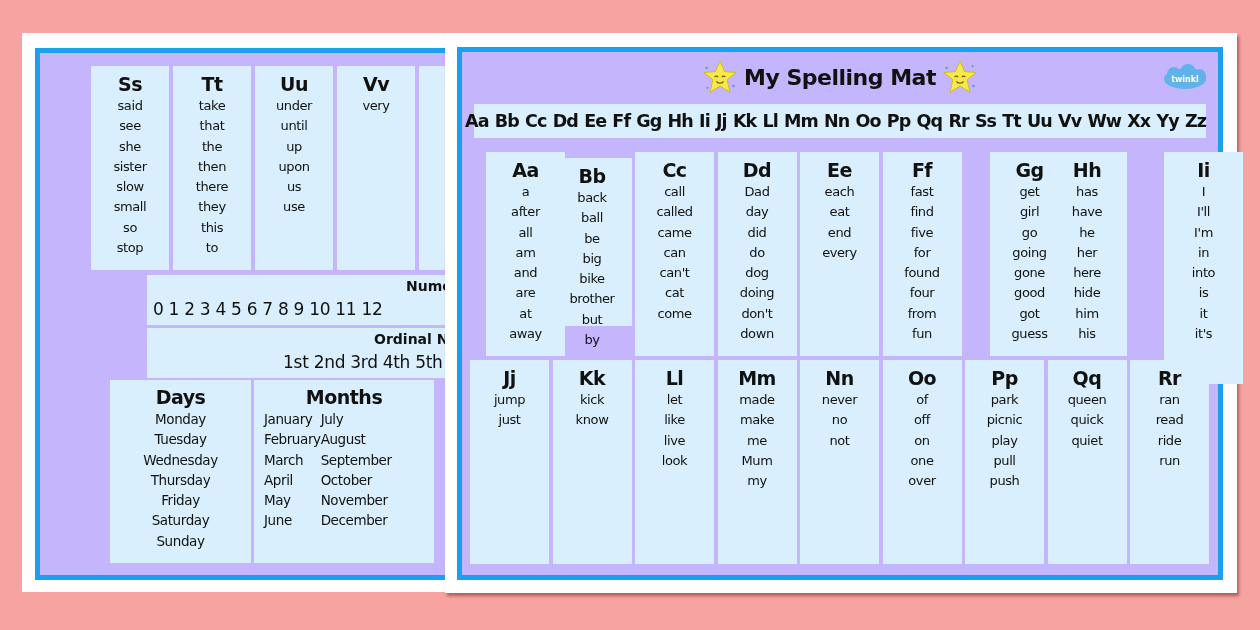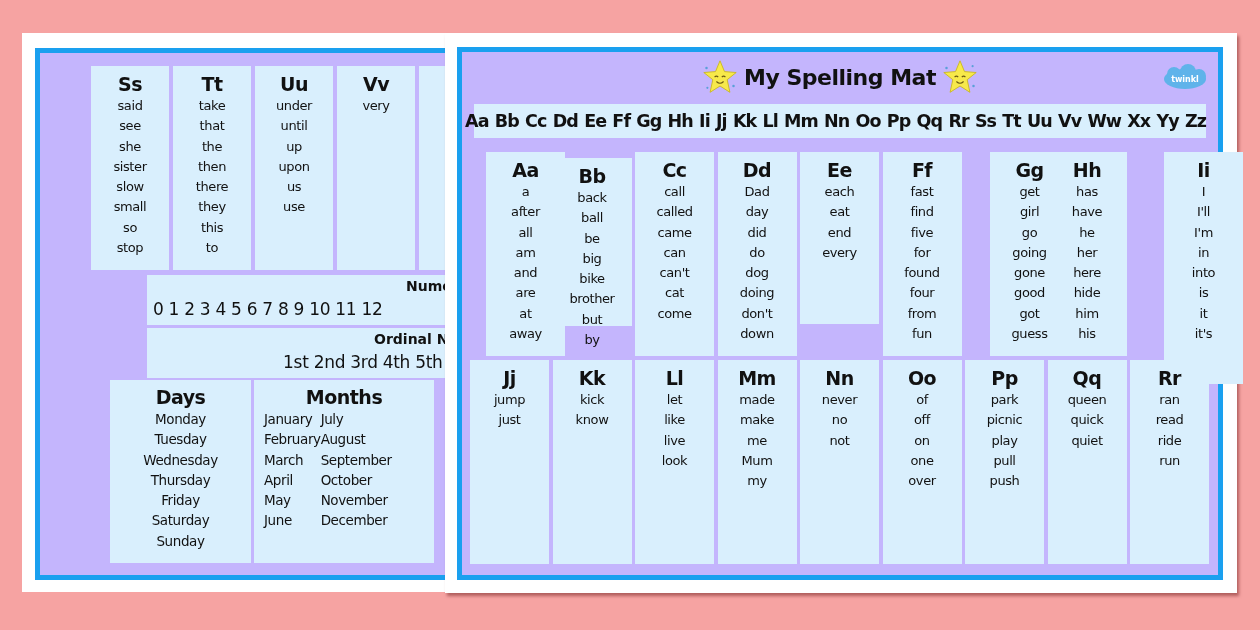--- a/index.html
+++ b/index.html
@@ -206,21 +206,21 @@
             <span class="word">Dad</span>
             <span class="word">day</span>
             <span class="word">did</span>
             <span class="word">do</span>
             <span class="word">dog</span>
             <span class="word">doing</span>
             <span class="word">don't</span>
             <span class="word">down</span>
           </div>
         </div>
-        <div class="cell" style="left: 338px; top: 100px; width: 79px; height: 172px;">
+        <div class="cell" style="left: 338px; top: 100px; width: 79px; height: 204px;">
           <div class="head">Ee</div>
           <div class="words">
             <span class="word">each</span>
             <span class="word">eat</span>
             <span class="word">end</span>
             <span class="word">every</span>
           </div>
         </div>
         <div class="cell" style="left: 420.5px; top: 100px; width: 79px; height: 204px;">
           <div class="head">Ff</div>

